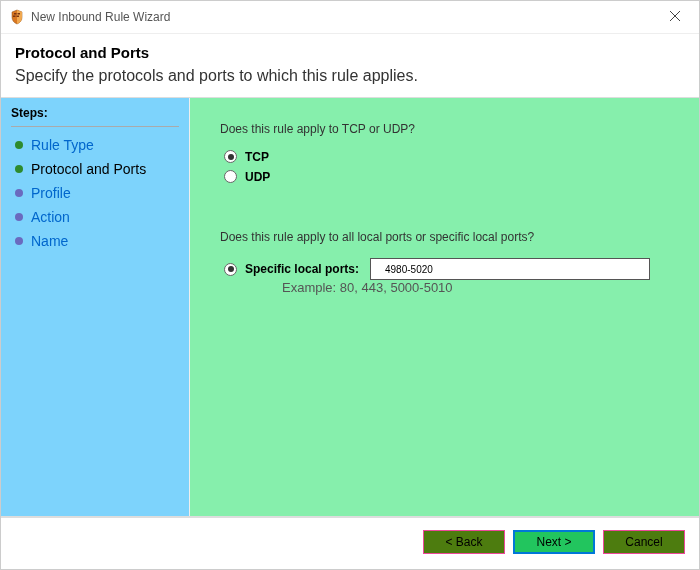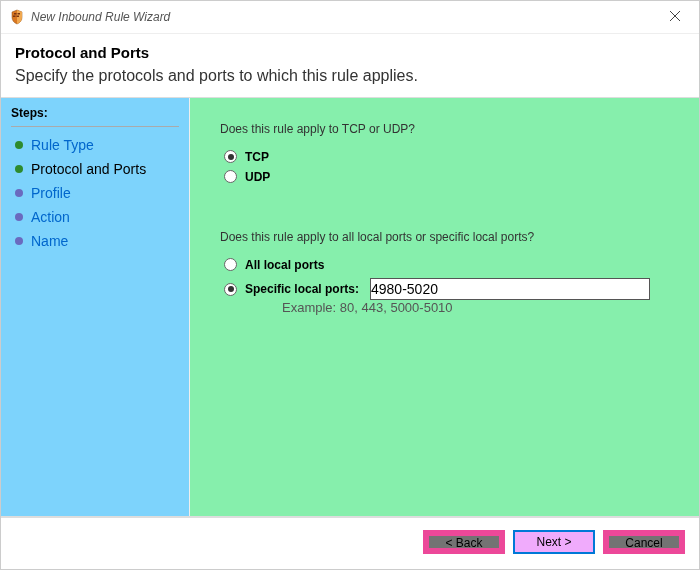--- a/index.html
+++ b/index.html
@@ -12,21 +12,20 @@
       overflow: hidden;
       border: 1px solid #ccc;
     }
     .titlebar {
       display: flex;
       align-items: center;
       height: 30px;
       padding: 16px 8px;
       border-bottom: 1px solid #eee;
       position: relative;
-      font-style: italic;
     }
     .titlebar-icon {
       width: 16px;
       height: 16px;
       margin-right: 6px;
     }
     .titlebar-title {
       color: #555;
       font-size: 12px;
     }
@@ -151,50 +150,50 @@
     }
     .port-label-col {
       width: 146px;
       display: flex;
       align-items: center;
     }
     .port-input {
       width: 280px;
       height: 22px;
       border: 1px solid #555;
-      padding: 2px 0;
-      font-size: 14px;
+      padding: 2px 14px;
+      font-size: 10px;
       font-family: inherit;
       background: #fff;
     }
     .example {
       font-size: 13px;
       color: #555;
       margin-left: 62px;
     }
     .footer {
       border-top: 1px solid #ddd;
       padding: 12px 14px;
       display: flex;
       justify-content: flex-end;
       gap: 8px;
     }
     .btn {
       min-width: 82px;
       height: 24px;
-      border: 6px solid #ec4899;
-      background: #737373;
+      border: 1px solid #ec4899;
+      background: #4d7c0f;
       font-size: 12px;
       font-family: inherit;
       cursor: pointer;
       padding: 0 10px;
     }
     .btn.default {
       border: 2px solid #0078d7;
-      background: #f0abfc;
+      background: #22c55e;
     }
   </style>
 </head>
 <body>
 
 <div class="titlebar">
   <span class="titlebar-icon">
     <svg viewBox="0 0 16 16" width="16" height="16">
       <path d="M8 1 L13 3 L13 8 Q13 13 8 15 Q3 13 3 8 L3 3 Z" fill="#d97720" stroke="#8a4a10" stroke-width="0.5"></path>
       <path d="M8 1 L13 3 L13 8 Q13 13 8 15 Z" fill="#f0a850"></path>
@@ -253,24 +252,20 @@
       <span class="radio-label">TCP</span>
     </div>
     <div class="radio-row">
       <span class="radio"></span>
       <span class="radio-label">UDP</span>
     </div>
 
     <div class="spacer-lg"></div>
 
     <div class="question">Does this rule apply to all local ports or specific local ports?</div>
-    <div class="radio-row">
-      <span class="radio"></span>
-      <span class="radio-label">All local ports</span>
-    </div>
     <div class="port-row">
       <div class="port-label-col">
         <span class="radio checked"></span>
         <span class="radio-label">Specific local ports:</span>
       </div>
       <input class="port-input" value="4980-5020" style="">
     </div>
     <div class="example">Example: 80, 443, 5000-5010</div>
   </div>
 </div>

